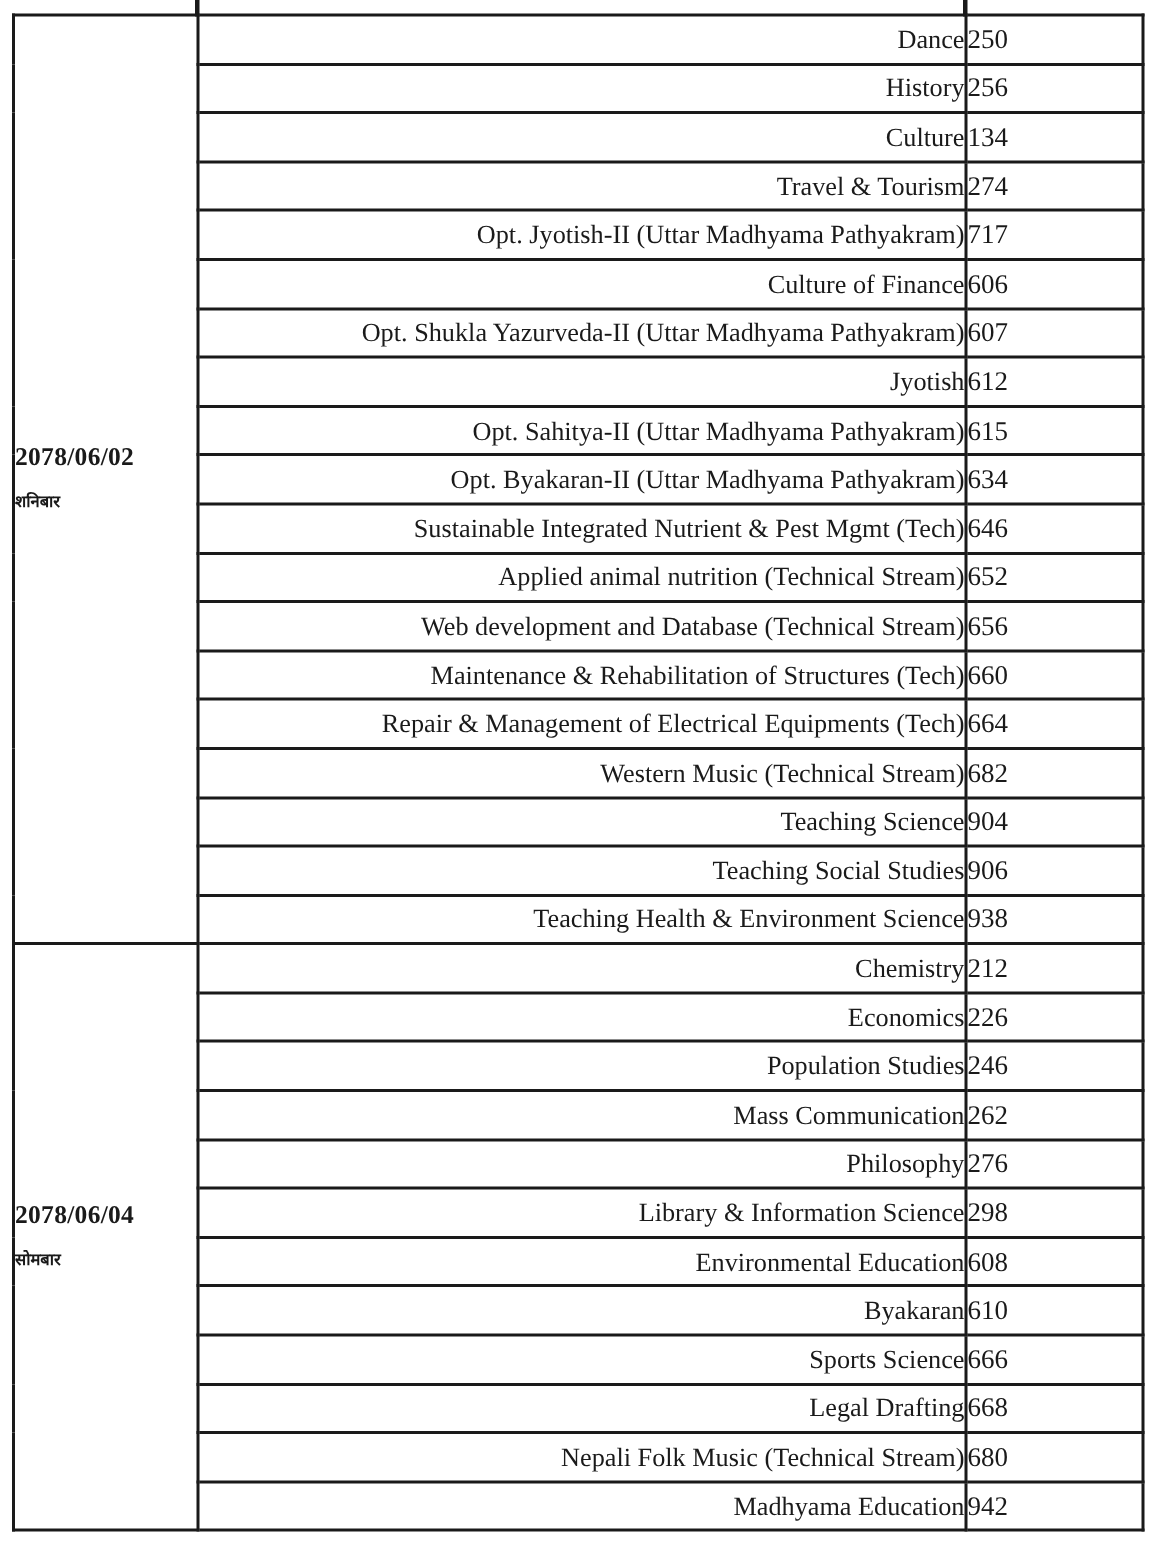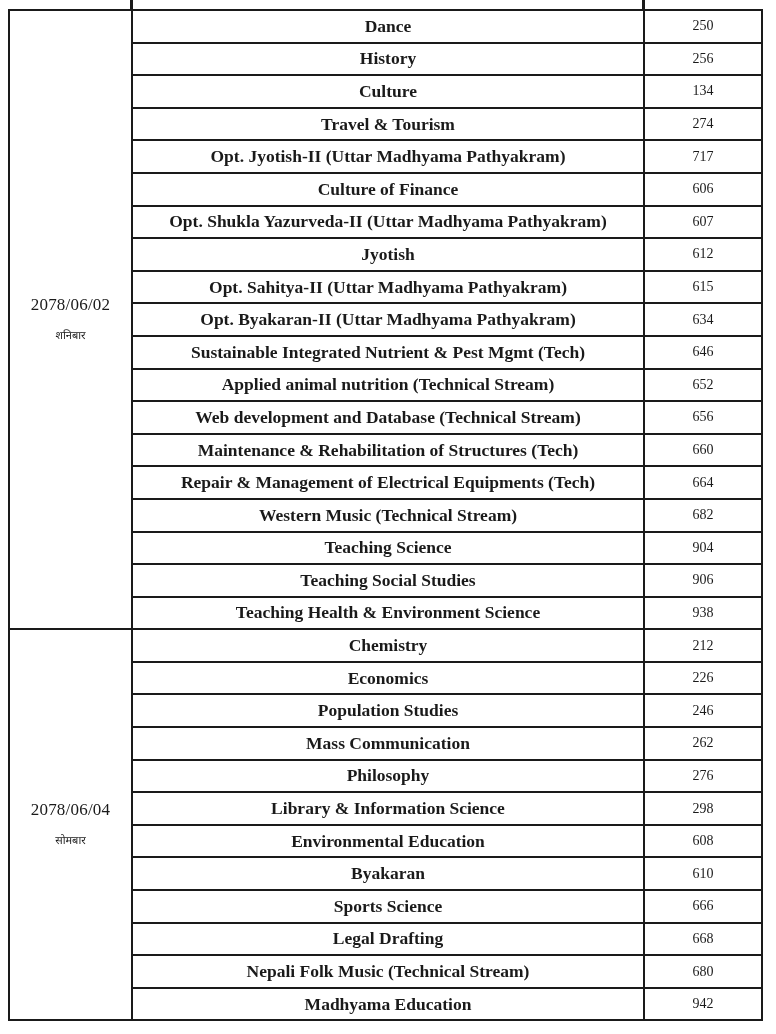--- a/index.html
+++ b/index.html
@@ -32,45 +32,44 @@
     table-layout: fixed;
   }
   table.schedule td {
     border: 2px solid #1a1a1a;
     padding: 0;
     vertical-align: middle;
   }
   table.schedule tr { height: 32.6px; }
 
   td.date-cell {
-    text-align: center;
     vertical-align: top;
     padding-top: 4px;
+    font-weight: bold;
   }
   .date-text {
     font-size: 17px;
     line-height: 31px;
     letter-spacing: 0.2px;
   }
   .day-text {
     font-size: 11px;
     line-height: 30px;
   }
   td.subject-cell {
-    text-align: center;
+    text-align: right;
     padding-left: 11px;
     padding-right: 4px;
     font-size: 17.5px;
     overflow: hidden;
     white-space: nowrap;
-    font-weight: bold;
   }
   td.code-cell {
-    text-align: center;
-    font-size: 14px;
+    text-align: left;
+    font-size: 18px;
   }
 </style>
 </head>
 <body>
 
 <div class="page">
   <div class="stub stub-left"></div>
   <div class="stub stub-right"></div>
 
   <table class="schedule">

